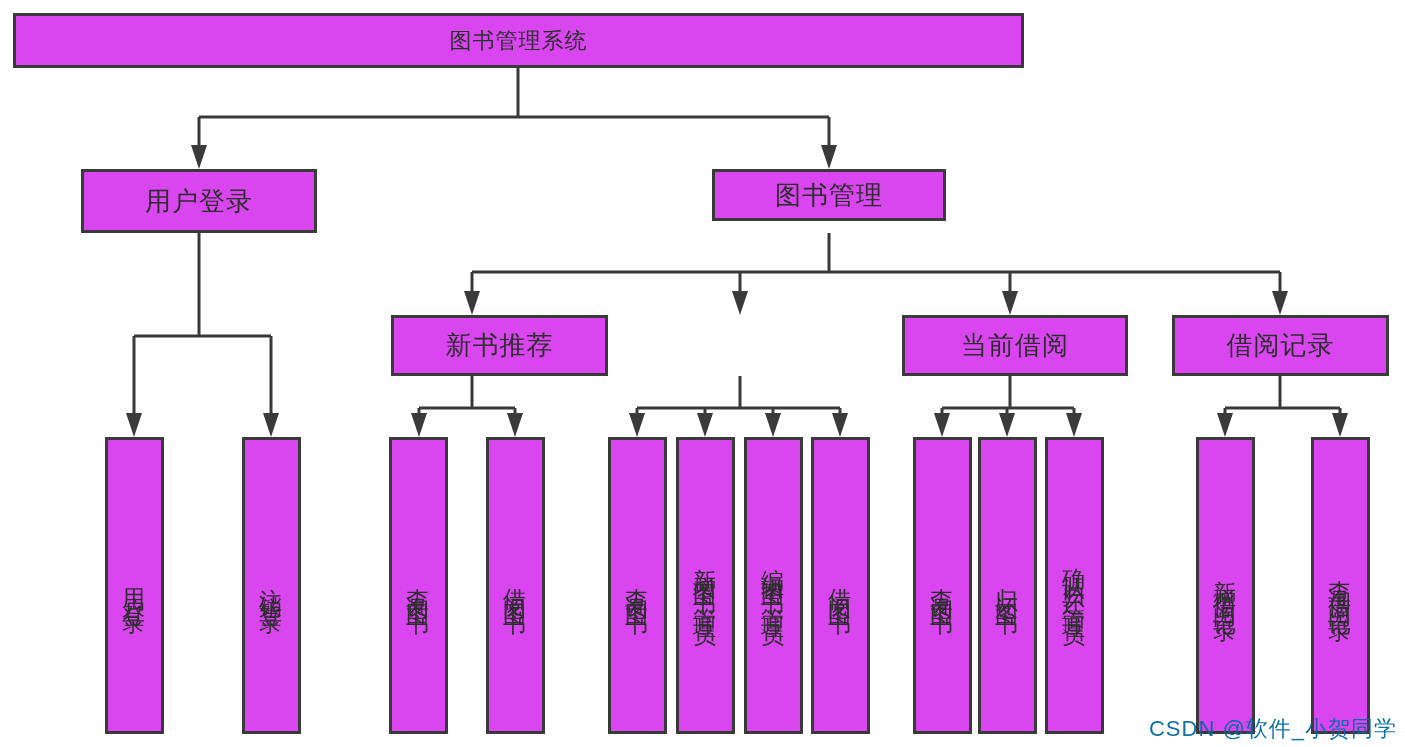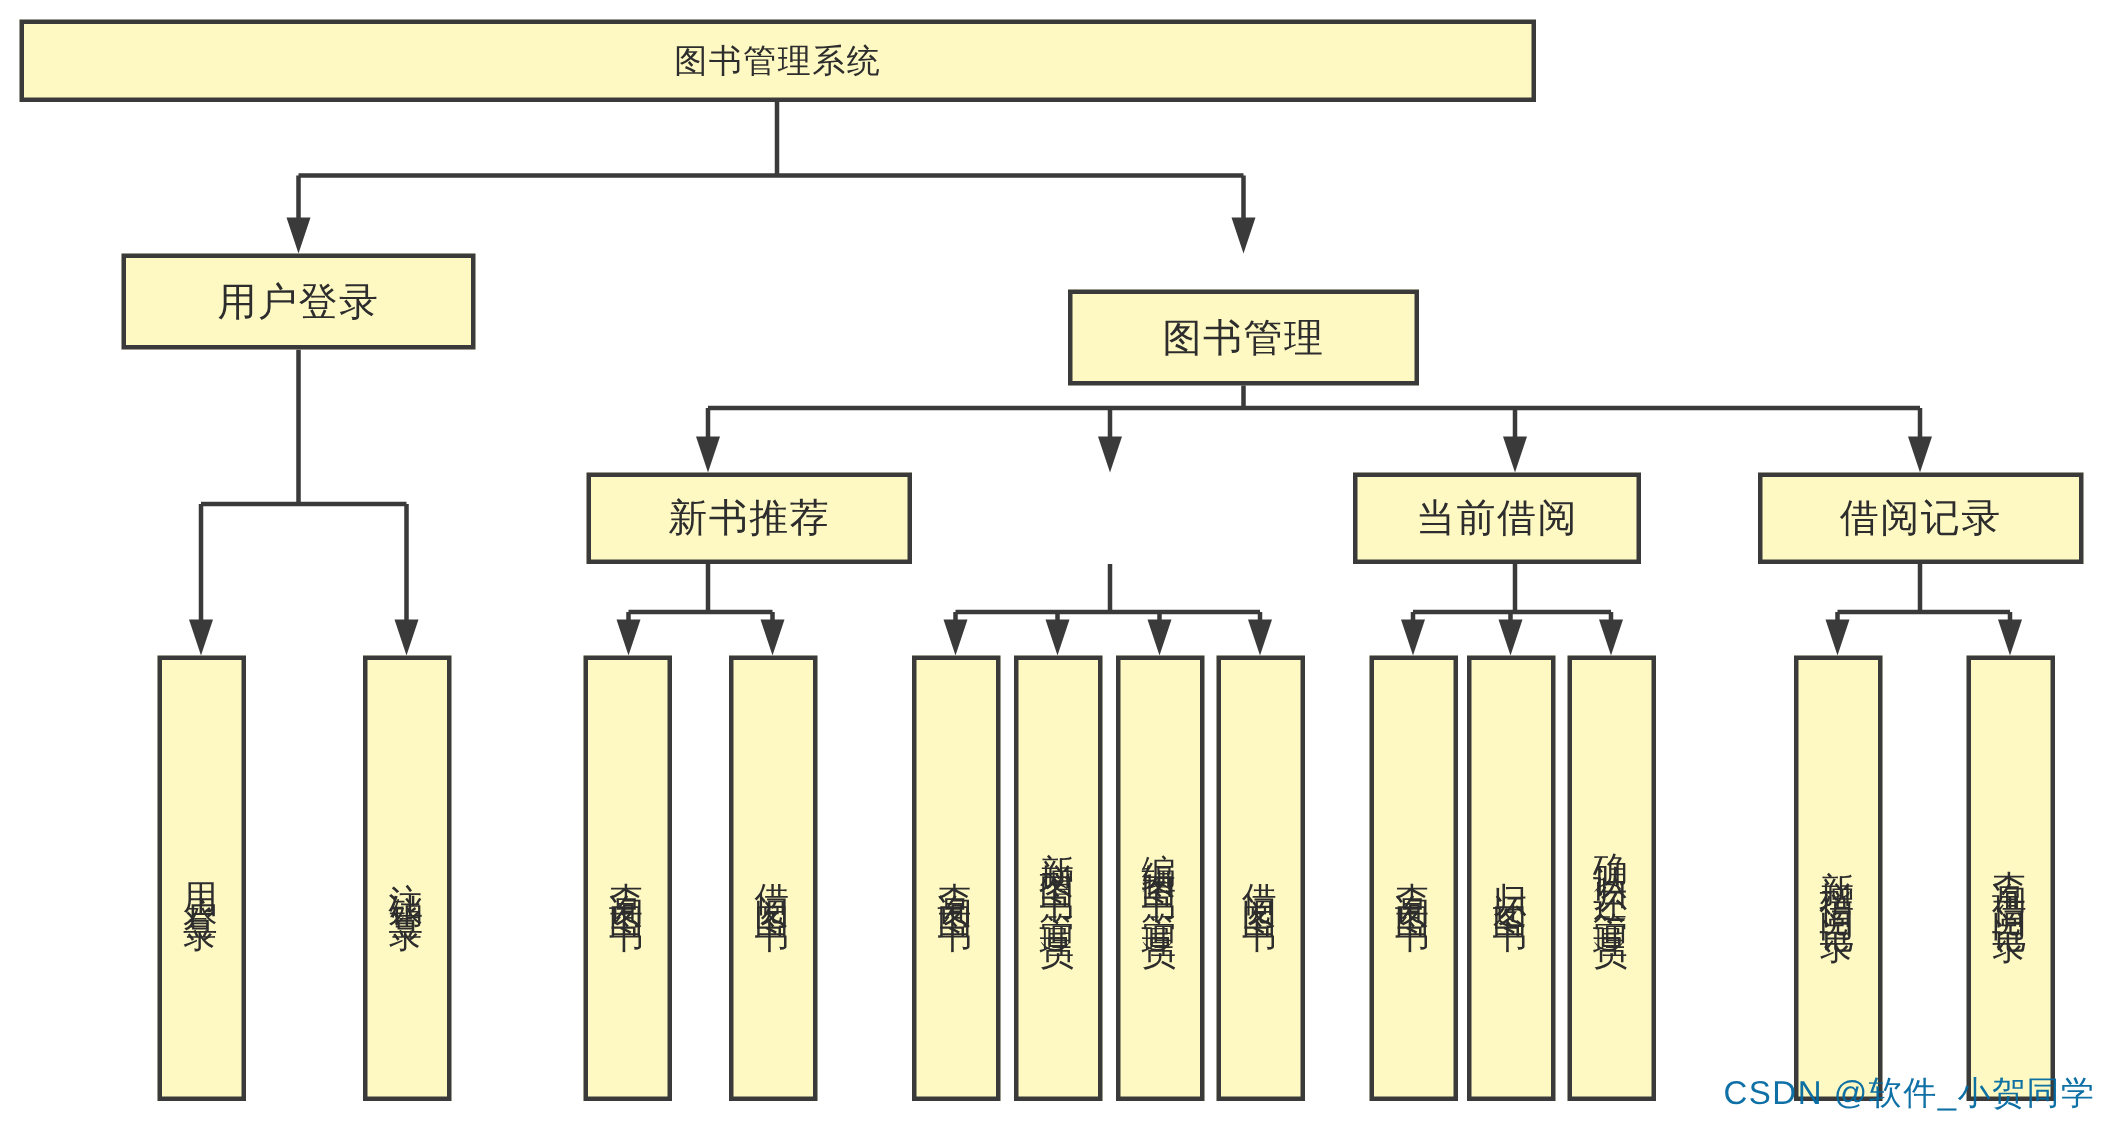--- a/index.html
+++ b/index.html
@@ -6,44 +6,44 @@
   .stage{
     position:relative;
     width:1405px;height:747px;
     background:#ffffff;
     font-family:"Liberation Sans","DejaVu Sans",sans-serif;
     overflow:hidden;
   }
   .wires{position:absolute;left:0;top:0;width:1405px;height:747px;}
   .box{
     position:absolute;
-    background:#fef9c3;
+    background:#d946ef;
     border:3px solid #3a3a3a;
     box-sizing:border-box;
     display:flex;align-items:center;justify-content:center;
     color:#2d2d2d;
     text-align:center;
     z-index:2;
   }
   .h-label{font-size:26px;letter-spacing:1px;}
   .root-label{font-size:22px;letter-spacing:1px;}
   .leaf{
     writing-mode:vertical-rl;
     text-orientation:mixed;
     font-size:23px;
     letter-spacing:8px;
     width:59px;top:437px;height:297px;
   }
   
   #n-root{left:13px;top:13px;width:1011px;height:55px;}
   #n-user-login{left:81px;top:169px;width:236px;height:64px;}
-  #n-book-mgmt{left:712px;top:169px;width:234px;height:64px;margin-top:24px;}
+  #n-book-mgmt{left:712px;top:169px;width:234px;height:52px;}
   #n-new-book{left:363px;top:315px;width:217px;height:61px;margin-left:28px;}
   #n-book-borrow{left:632px;top:315px;width:217px;height:61px;}
-  #n-current-borrow{left:902px;top:315px;width:192px;height:61px;}
+  #n-current-borrow{left:902px;top:315px;width:226px;height:61px;}
   #n-borrow-record{left:1172px;top:315px;width:217px;height:61px;}
   #l-0{left:105px;}  #l-1{left:242px;}  #l-2{left:389px;}  #l-3{left:486px;}
   #l-4{left:608px;}  #l-5{left:676px;}  #l-6{left:744px;}  #l-7{left:811px;}
   #l-8{left:913px;}  #l-9{left:978px;}  #l-10{left:1045px;}
   #l-11{left:1196px;} #l-12{left:1311px;}
   .watermark{
     position:absolute;
     right:8px;bottom:3px;
     font-size:22px;
     color:#0369a1;

